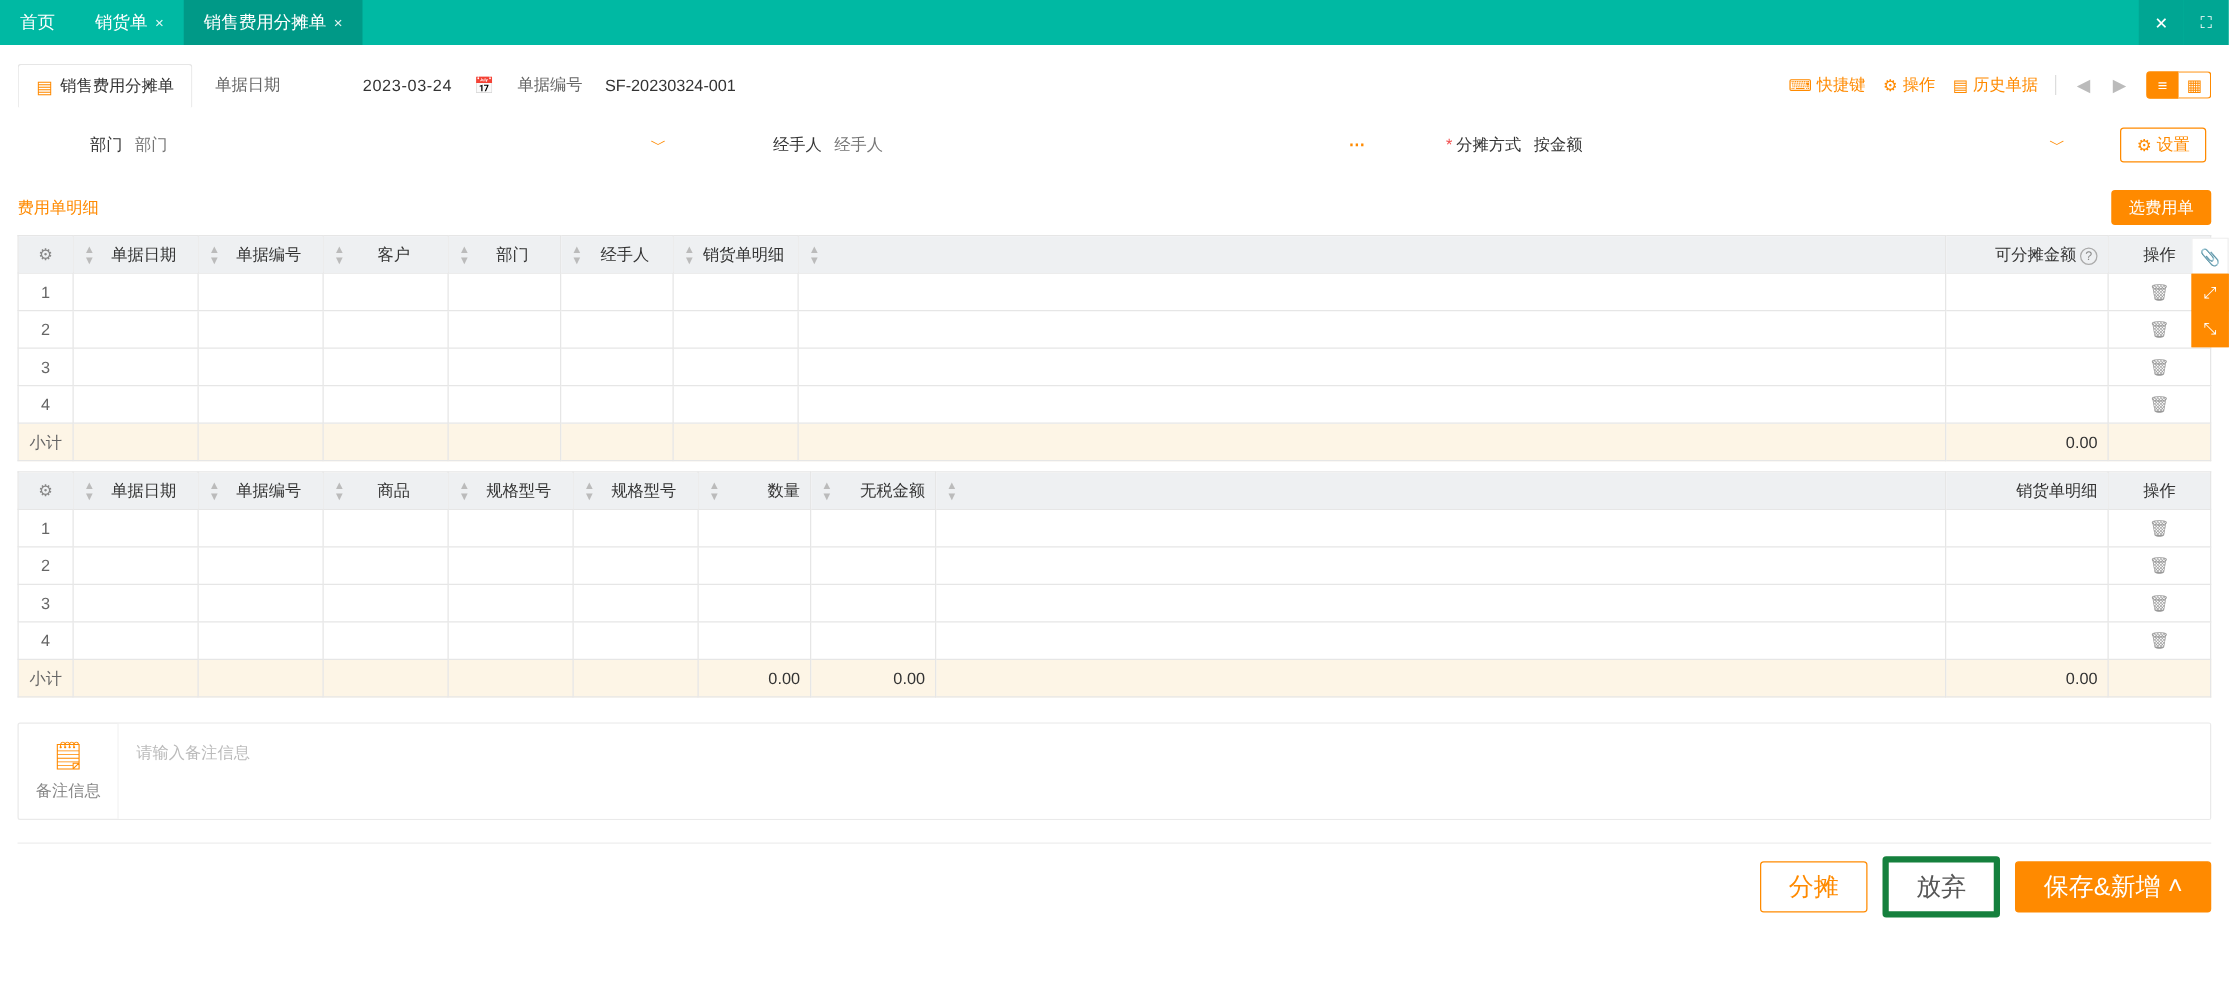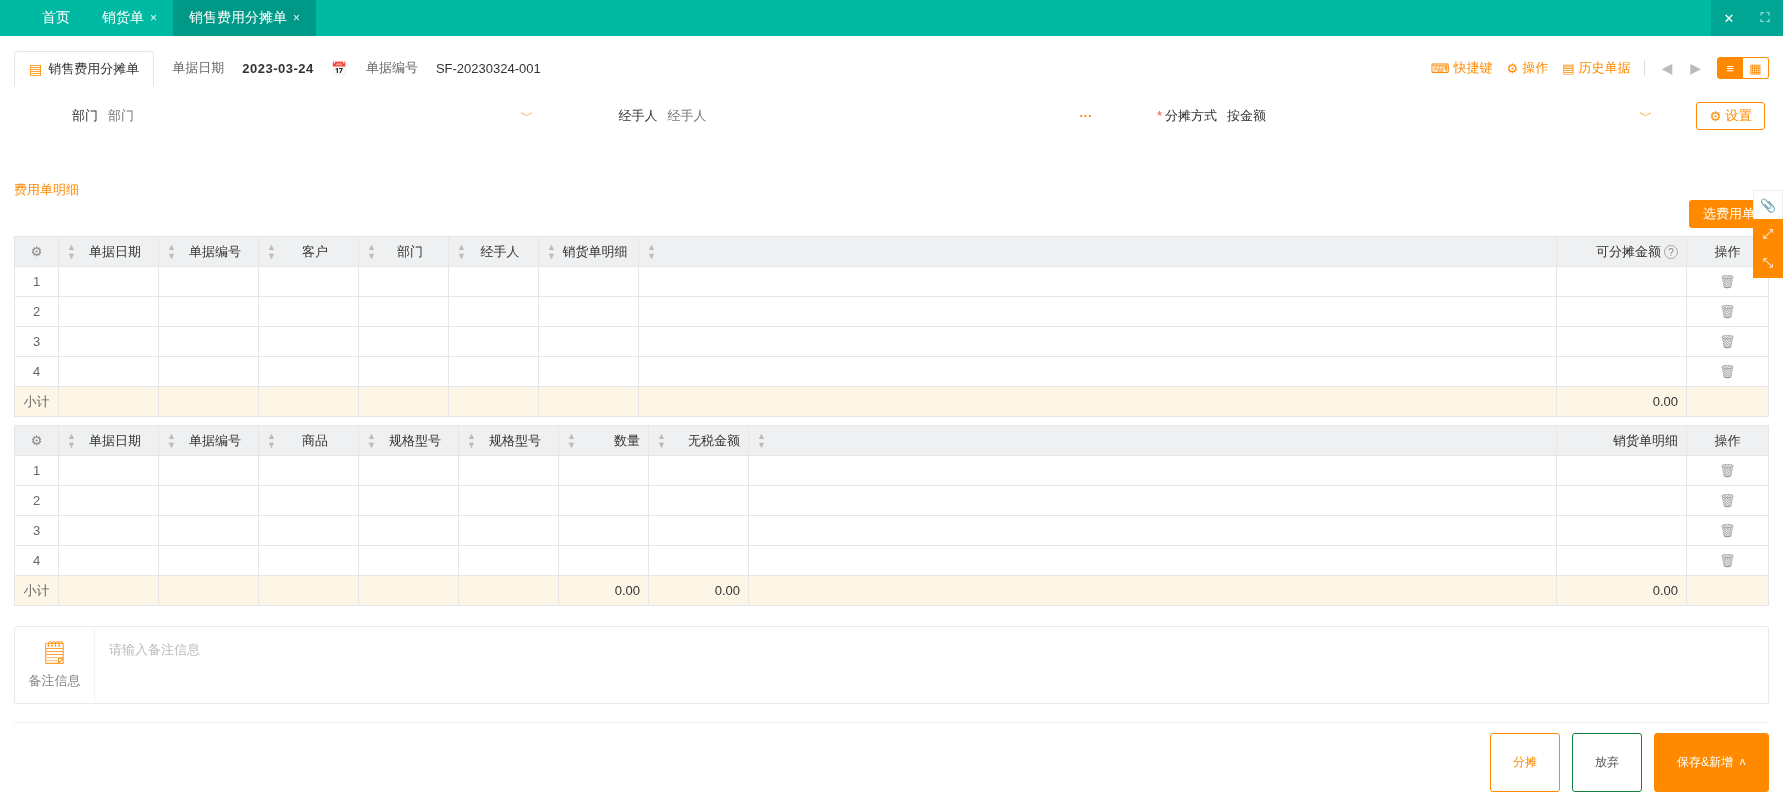--- a/index.html
+++ b/index.html
@@ -1,34 +1,34 @@
 <!DOCTYPE html>
 <html><head>
 <meta charset="utf-8">
 <style>
   * { box-sizing: border-box; margin: 0; padding: 0; }
   body { font-family: "Microsoft YaHei", Arial, sans-serif; font-size: 13px; background: #fff; color: #333; }
   
   
-  .topbar { height: 36px; background: #00b9a3; display: flex; align-items: center; position: relative; padding-left: 26px; }
+  .topbar { height: 36px; background: #00b9a3; display: flex; align-items: center; position: relative; }
   .tab { height: 36px; padding: 0 16px; display: flex; align-items: center; color: #fff; cursor: pointer; font-size: 14px; }
   .tab.active { background: #009987; }
   .tab .close { margin-left: 6px; font-size: 12px; opacity: .9; }
   .topbar-right { position: absolute; right: 0; display: flex; align-items: center; height: 36px; }
   .topbar-btn { width: 36px; height: 36px; display: flex; align-items: center; justify-content: center; color: #fff; cursor: pointer; background: #00a693; }
 
   
   .page { padding: 12px 14px 0 14px; }
   
   
   .doc-header { display: flex; align-items: center; gap: 18px; height: 40px; }
   .doc-tab { border: 1px solid #e6e6e6; border-bottom: none; padding: 8px 14px; background: #fff; display: flex; align-items: center; gap: 6px; border-radius: 3px 3px 0 0; }
   .doc-tab-icon { color: #ff8a00; font-size: 14px; }
   .field-label { color: #666; font-size: 13px; }
-  .field-value-date { color: #333; font-weight: 700; letter-spacing: .5px; }
+  .field-value-date { color: #333; font-weight: 400; letter-spacing: .5px; margin-left: 48px; }
   .cal-icon { color: #ff8a00; }
 
   .header-actions { margin-left: auto; display: flex; align-items: center; gap: 14px; color: #ff8a00; }
   .ha-item { cursor: pointer; display:flex; align-items:center; gap:4px; }
   .ha-sep { width:1px; height:16px; background:#ddd; }
   .ha-nav { color:#bbb; cursor:pointer; padding:0 2px; font-size:14px; }
   .view-toggle { display:flex; }
   .vt-btn { width:26px; height:22px; border:1px solid #ff8a00; display:flex; align-items:center; justify-content:center; font-size:13px; cursor:pointer; }
   .vt-btn.active{ background:#ff8a00; color:#fff; }
   .vt-btn:not(.active){ color:#ff8a00; background:#fff; }
@@ -42,21 +42,21 @@
   .form-item .lbl .req{ color:#f04c4c; margin-right:3px; }
   .form-ctrl { flex:1; height:28px; border-bottom:1px solid #eee0; display:flex; align-items:center; color:#bbb; position:relative; }
   .form-ctrl input{ border:none; outline:none; width:100%; font-size:13px; background:transparent; }
   .form-ctrl .caret{ position:absolute; right:4px; color:#ff8a00; }
   .form-ctrl .dots{ position:absolute; right:4px; color:#ff8a00; letter-spacing:1px; font-weight:bold; }
   .setting-btn { border:1px solid #ff8a00; color:#ff8a00; background:#fff; padding:4px 12px; border-radius:3px; cursor:pointer; display:flex; align-items:center; gap:4px; }
 
   
   .section-bar { display:flex; align-items:center; margin-top:16px; }
   .section-title { color:#ff8a00; font-size:13px; }
-  .section-btn { margin-left:auto; background:#ff8a00; color:#fff; border:none; padding:5px 14px; border-radius:3px; cursor:pointer; font-size:13px;margin-top:48px; }
+  .section-btn { margin-left:auto; background:#ff8a00; color:#fff; border:none; padding:5px 14px; border-radius:3px; cursor:pointer; font-size:13px; }
 
   
   .tbl { width:100%; border-collapse:collapse; margin-top:8px; table-layout:fixed; }
   .tbl th, .tbl td { border:1px solid #e6e6e6; height:30px; padding:0 8px; font-size:13px; background:#fff; }
   .tbl thead th { background:#eef0f2; color:#333; font-weight:normal; position:relative; }
   .sort-caret { float:left; color:#bbb; font-size:9px; line-height:9px; margin-right:4px; display:inline-flex; flex-direction:column; }
   .tbl .num-col { width:44px; text-align:center; color:#666; }
   .tbl .act-col { width:82px; text-align:center; }
   .gear { color:#888; }
   .del-icon { color:#999; cursor:pointer; }
@@ -66,23 +66,23 @@
 
   
   .remark { margin-top:20px; border:1px solid #eaeaea; display:flex; align-items:stretch; min-height:78px; border-radius:2px; }
   .remark-left { width:80px; display:flex; flex-direction:column; align-items:center; justify-content:center; gap:6px; color:#888; border-right:1px solid #f2f2f2; }
   .remark-left .ricon { color:#ff8a00; font-size:22px; }
   .remark textarea { flex:1; border:none; resize:none; padding:14px; outline:none; font-size:13px; font-family:inherit; color:#333; }
   .remark textarea::placeholder{ color:#bbb; }
 
   
   .footer { margin-top:18px; border-top:1px solid #eee; padding:10px 0; display:flex; justify-content:flex-end; gap:12px; align-items:center; }
-  .btn { padding:20px 22px; border-radius:3px; font-size:12px; cursor:pointer; }
+  .btn { padding:6px 22px; border-radius:3px; font-size:20px; cursor:pointer; }
   .btn-outline-orange { border:1px solid #ff8a00; color:#ff8a00; background:#fff; }
-  .btn-outline-gray { border:1px solid #15803d; color:#555; background:#fff; }
+  .btn-outline-gray { border:5px solid #15803d; color:#555; background:#fff; }
   .btn-orange { border:1px solid #ff8a00; background:#ff8a00; color:#fff; display:flex; align-items:center; gap:6px; }
 
   
   .side-tools { position:fixed; right:0; top:190px; display:flex; flex-direction:column; }
   .side-tool { width:30px; height:30px; background:#fff; border:1px solid #eee; display:flex; align-items:center; justify-content:center; color:#888; margin-bottom:-1px; cursor:pointer; }
   .side-tool.orange { background:#ff8a00; color:#fff; border-color:#ff8a00; }
 </style>
 </head>
 <body>
 

